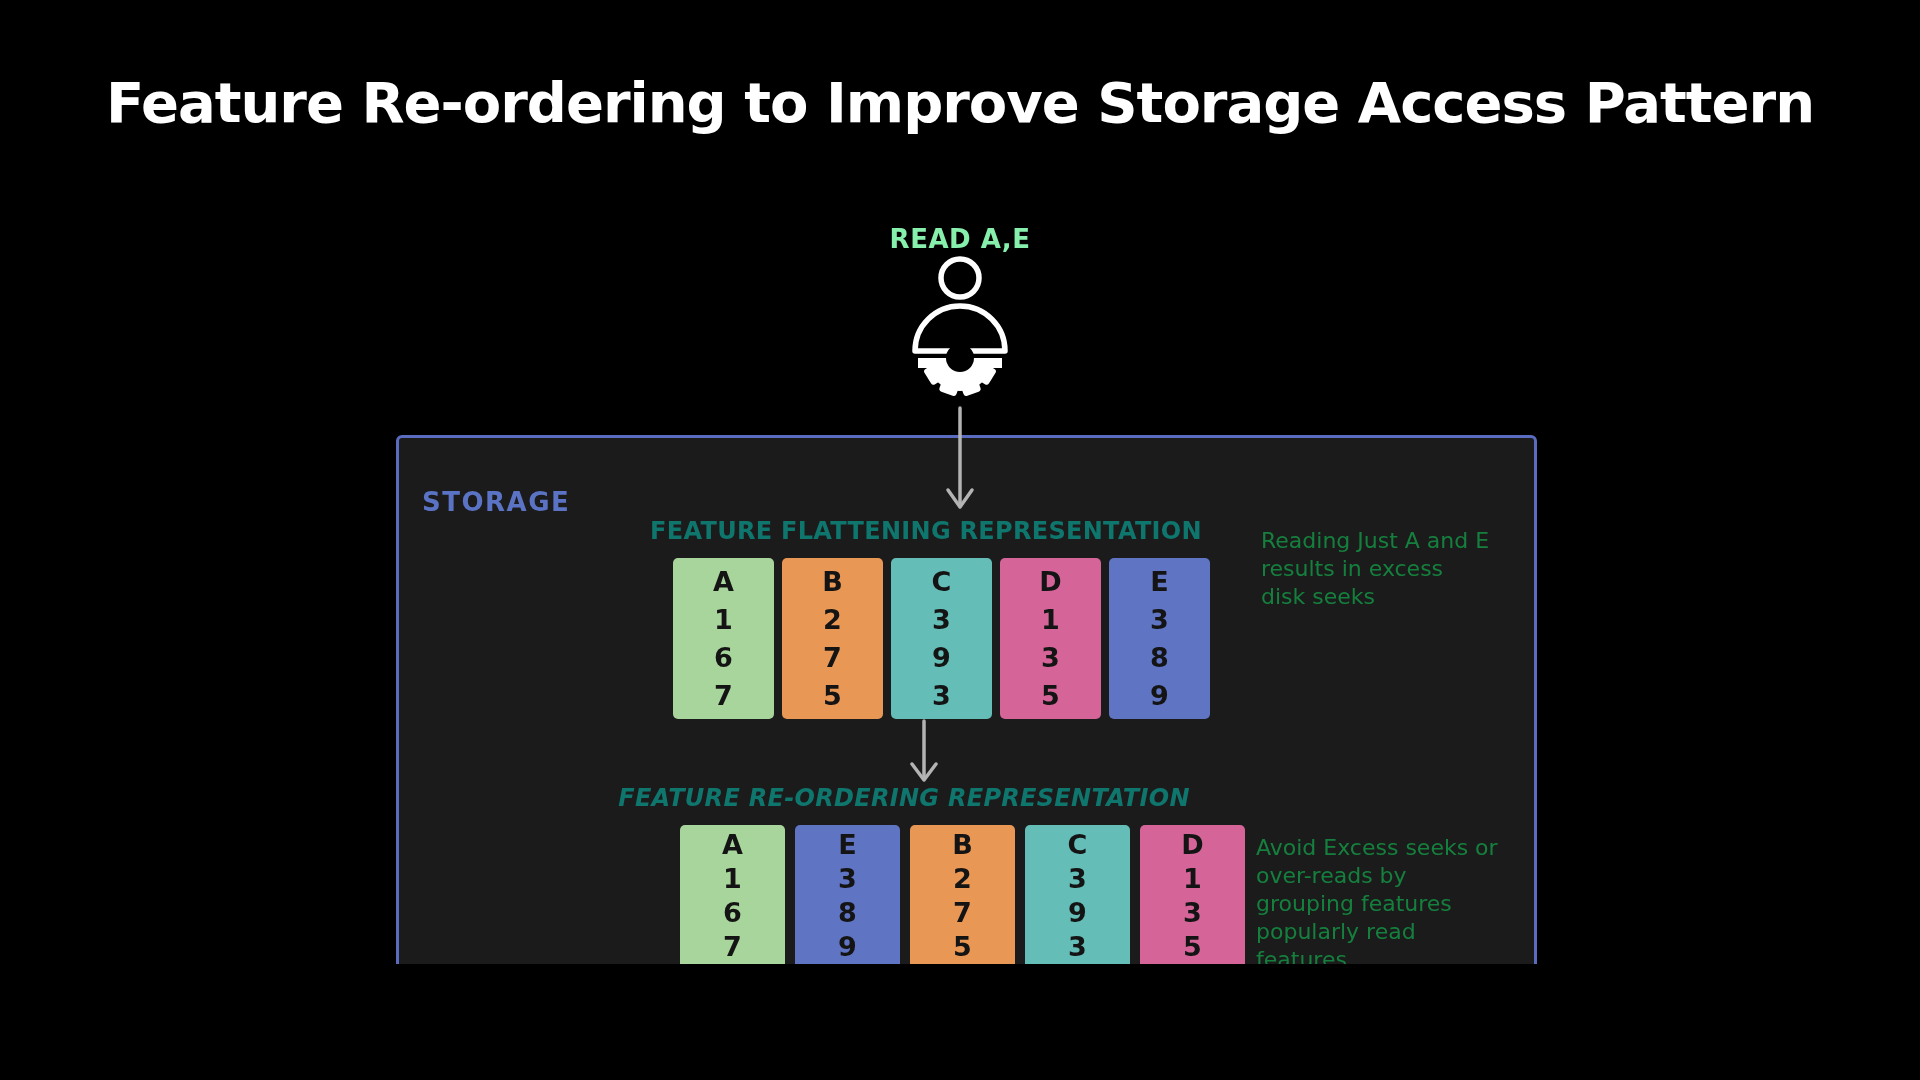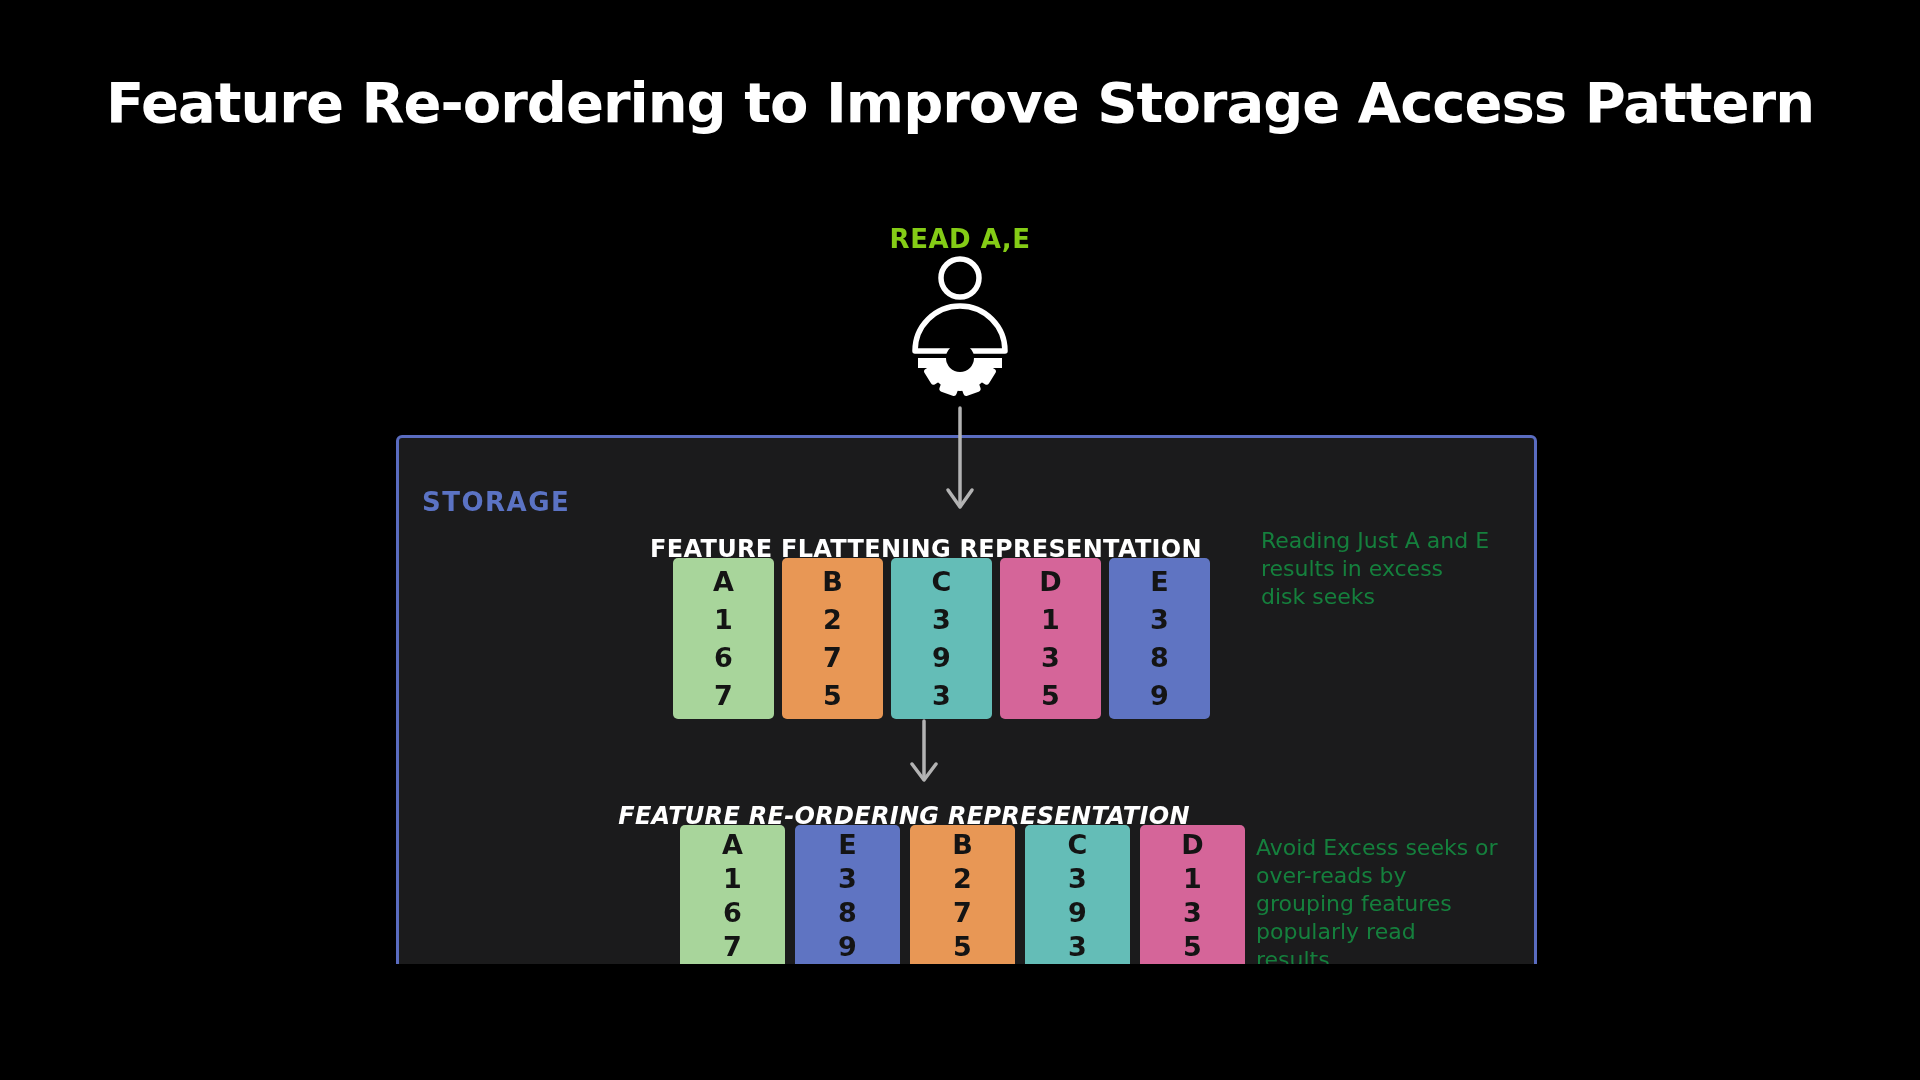--- a/index.html
+++ b/index.html
@@ -1,31 +1,31 @@
 <!DOCTYPE html>
 <html><head>
 <meta charset="utf-8">
 <style>
   html,body{margin:0;padding:0;background:#000;}
   .page{position:relative;width:1920px;height:964px;background:#000;overflow:hidden;
         font-family:"DejaVu Sans","Liberation Sans",sans-serif;}
   .title{position:absolute;top:70px;left:0;width:1920px;text-align:center;
          font-size:56px;font-weight:bold;color:#ffffff;letter-spacing:-1px;margin:0;}
   .read-label{position:absolute;top:224px;left:810px;width:300px;text-align:center;
-              font-size:26px;font-weight:bold;color:#84cc16;letter-spacing:0.5px;}
+              font-size:26px;font-weight:bold;color:#86efac;letter-spacing:0.5px;}
   .user-icon{position:absolute;left:900px;top:256px;}
   .arrow{position:absolute;}
   .arrow1{left:940px;top:406px;z-index:3;}
   .arrow2{left:904px;top:719px;z-index:3;}
   .storage-box{position:absolute;left:396px;top:435px;width:1141px;height:557px;
                border-radius:6px;border:3px solid #5a6cc0;background:#1b1b1c;box-sizing:border-box;}
   .storage-label{position:absolute;left:422px;top:487px;font-size:26px;font-weight:bold;
                  color:#5b73c4;letter-spacing:1.5px;z-index:2;}
   .heading{position:absolute;width:600px;text-align:center;font-size:24px;font-weight:bold;
-           color:#ffffff;letter-spacing:0.3px;z-index:2;margin-top:18px;}
+           color:#0f766e;letter-spacing:0.3px;z-index:2;}
   .heading1{left:626px;top:517px;}
   .heading2{left:604px;top:784px;font-style:italic;}
   .row{position:absolute;display:flex;z-index:2;}
   .row1{left:673px;top:558px;gap:8px;}
   .row2{left:680px;top:825px;gap:10px;}
   .col{border-radius:5px;text-align:center;color:#141414;font-weight:bold;font-size:27px;
        box-sizing:border-box;}
   .row1 .col{width:101px;height:161px;padding-top:5px;line-height:38px;}
   .row2 .col{width:105px;height:143px;padding-top:3px;line-height:34px;}
   .note{position:absolute;width:290px;font-size:22px;color:#15803d;line-height:28px;z-index:2;}
@@ -151,16 +151,16 @@
       <div>3</div>
       <div>5</div>
     </div>
   </div>
 
   <div class="note note-grouping">
     <div>Avoid Excess seeks or</div>
     <div>over-reads by</div>
     <div>grouping features</div>
     <div>popularly read</div>
-    <div>results</div>
+    <div>features</div>
   </div>
 
 </div>
 
 </body></html>

